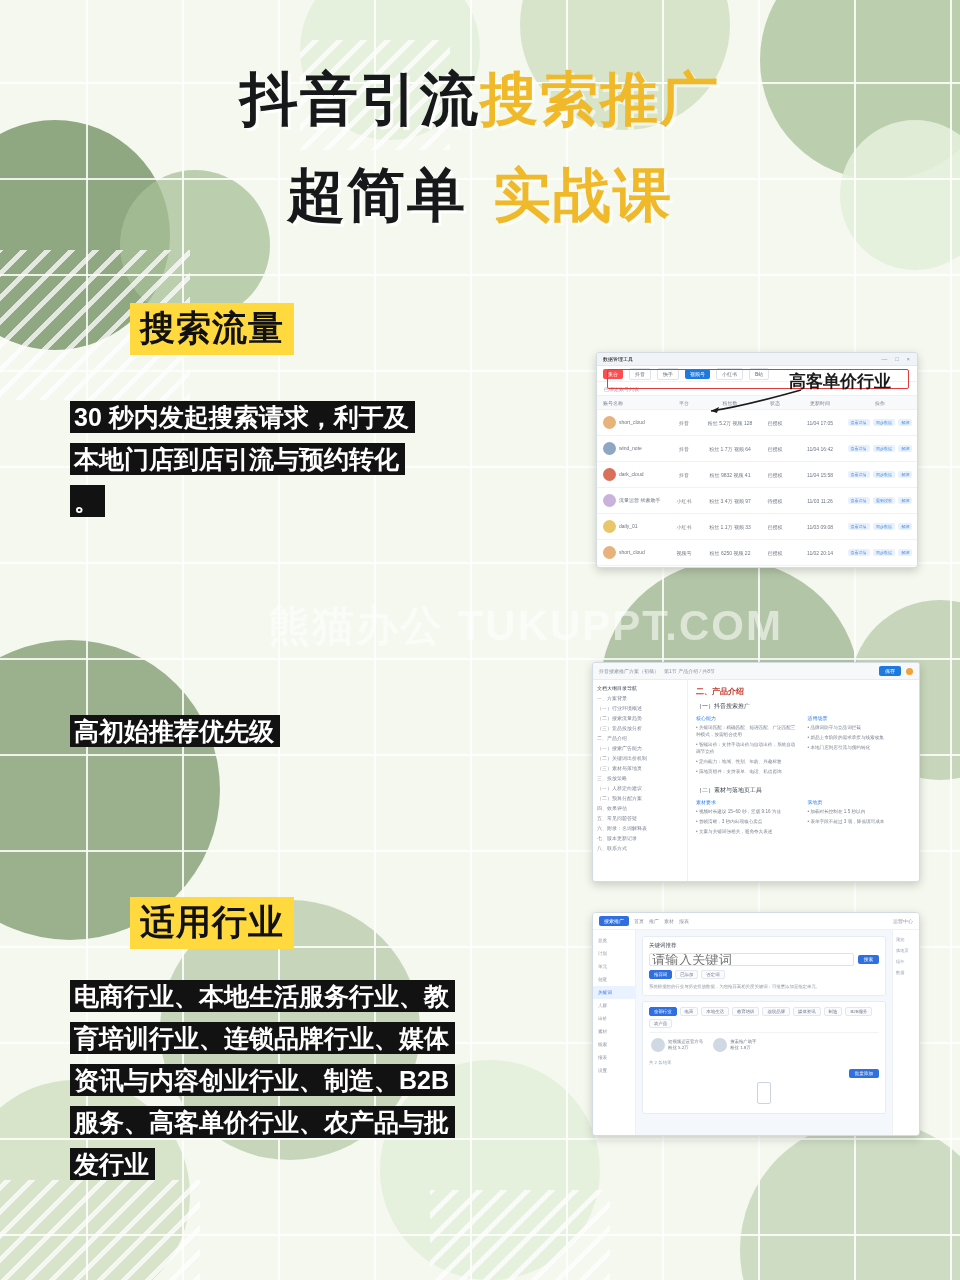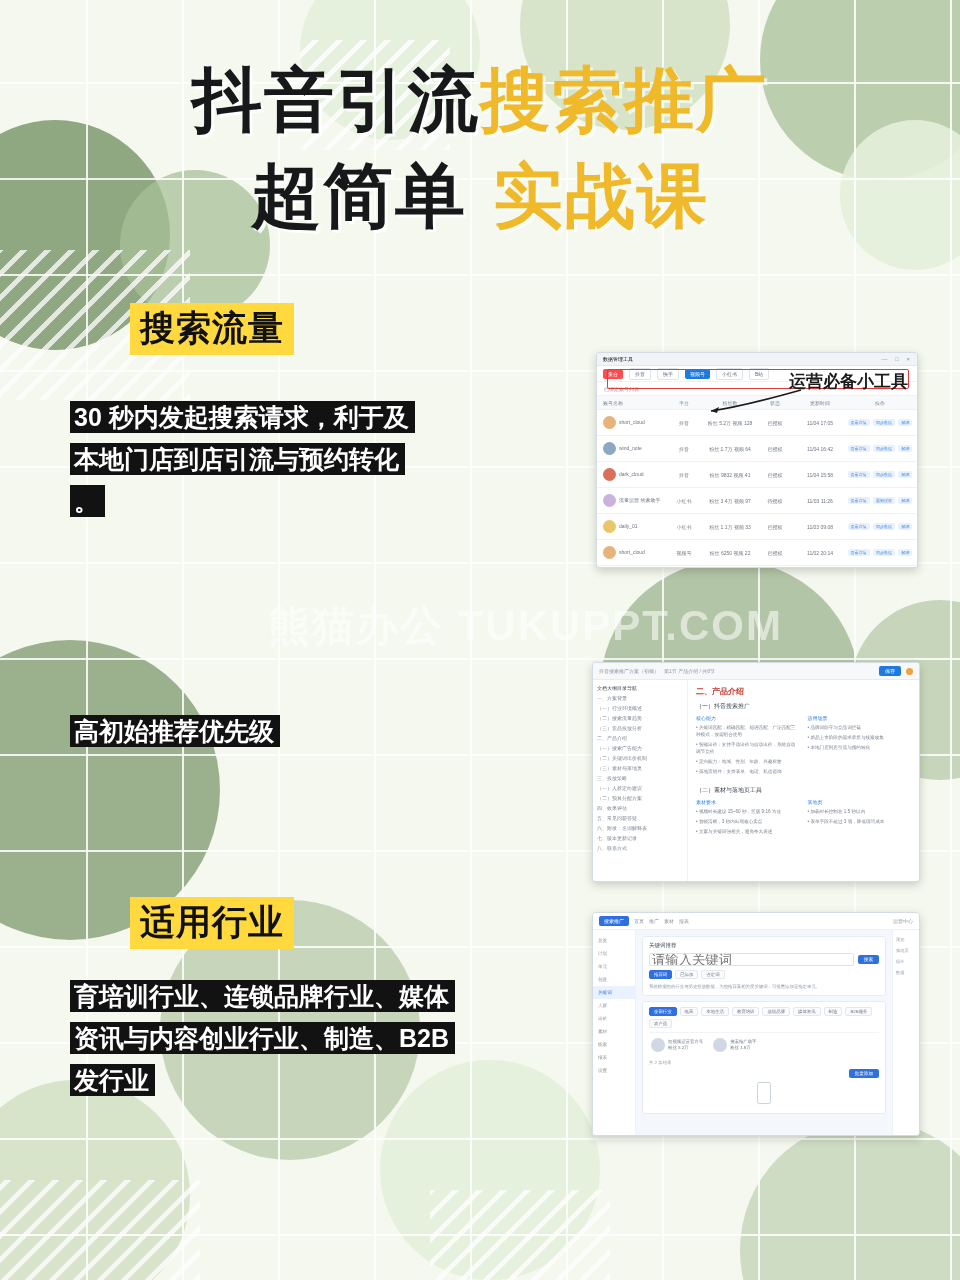--- a/index.html
+++ b/index.html
@@ -64,26 +64,26 @@
 
   
   .title-block {
     position: absolute;
     left: 0;
     top: 52px;
     width: 960px;
     text-align: center;
   }
   .title-line {
-    font-size: 70px;
+    font-size: 58px;
     line-height: 96px;
     font-weight: 900;
     letter-spacing: 2px;
     white-space: nowrap;
-    font-family: Liberation Sans, sans-serif;
+    font-family: Liberation Serif, serif;
   }
   .t-black {
     color: #16181a;
     text-shadow: 3px 3px 0 rgba(255,255,255,.85);
   }
   .t-gold {
     color: #f0b92a;
     text-shadow: 3px 3px 0 rgba(255,255,255,.65);
   }
   .title-line .sp { display: inline-block; width: 26px; }
@@ -250,22 +250,24 @@
   </div>
 
 
   <div class="para" style="left:74px; top:710px;">
     <div><span class="ln">高初始推荐优先级</span></div>
   </div>
 
   <div class="heading" style="left:130px; top:897px;">适用行业</div>
 
   <div class="para" style="left:74px; top:975px; width:490px;">
+    <div><span class="ln">电商行业、本地生活服务行业、教</span></div>
     <div><span class="ln">育培训行业、连锁品牌行业、媒体</span></div>
     <div><span class="ln">资讯与内容创业行业、制造、B2B</span></div>
+    <div><span class="ln">服务、高客单价行业、农产品与批</span></div>
     <div><span class="ln">发行业</span></div>
   </div>
 
   <div class="shot" id="shot1">
     <div class="s1-top">
       <span class="ttl">数据管理工具</span>
       <span class="dots">— □ ×</span>
     </div>
     <div class="s1-nav">
       <span class="s1-tab">集合</span>
@@ -371,21 +373,21 @@
       
       
       
     </div>
 
     <div class="s1-redbox"></div>
     <svg class="s1-arrow" viewBox="0 0 96 26">
       <path d="M2 24 C 30 20, 60 12, 92 3" stroke="#1b1b1b" stroke-width="1.6" fill="none"></path>
       <path d="M2 24 L 10 20 L 8 26 Z" fill="#1b1b1b"></path>
     </svg>
-    <div class="s1-callout">运营必备小工具</div>
+    <div class="s1-callout">高客单价行业</div>
   </div>
 
   <div class="shot" id="shot2">
     <div class="s2-top">
       <span class="mini">抖音搜索推广方案（初稿）</span>
       <span class="mini">第1节 产品介绍 / 共8节</span>
       <span class="btn-blue">保存</span>
       <span class="cc"></span>
     </div>
     <div class="s2-body">

